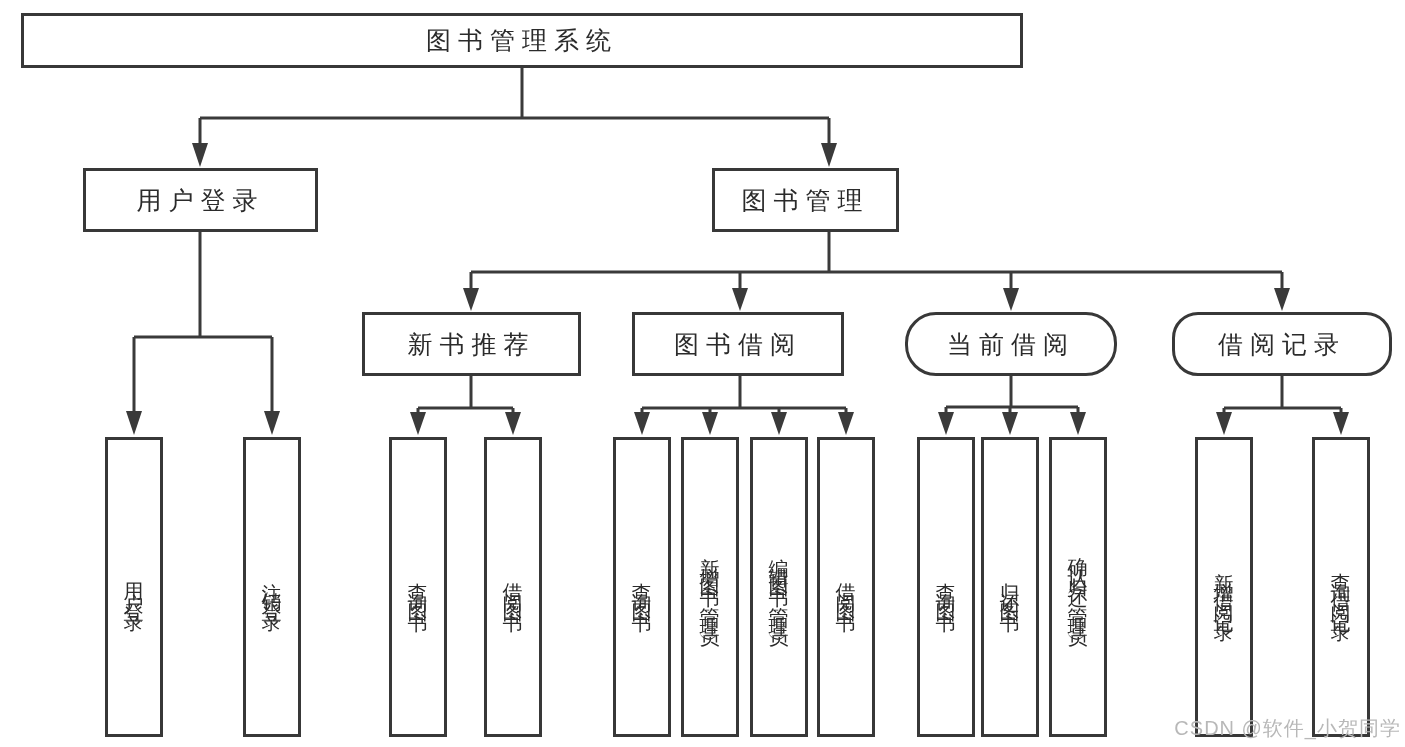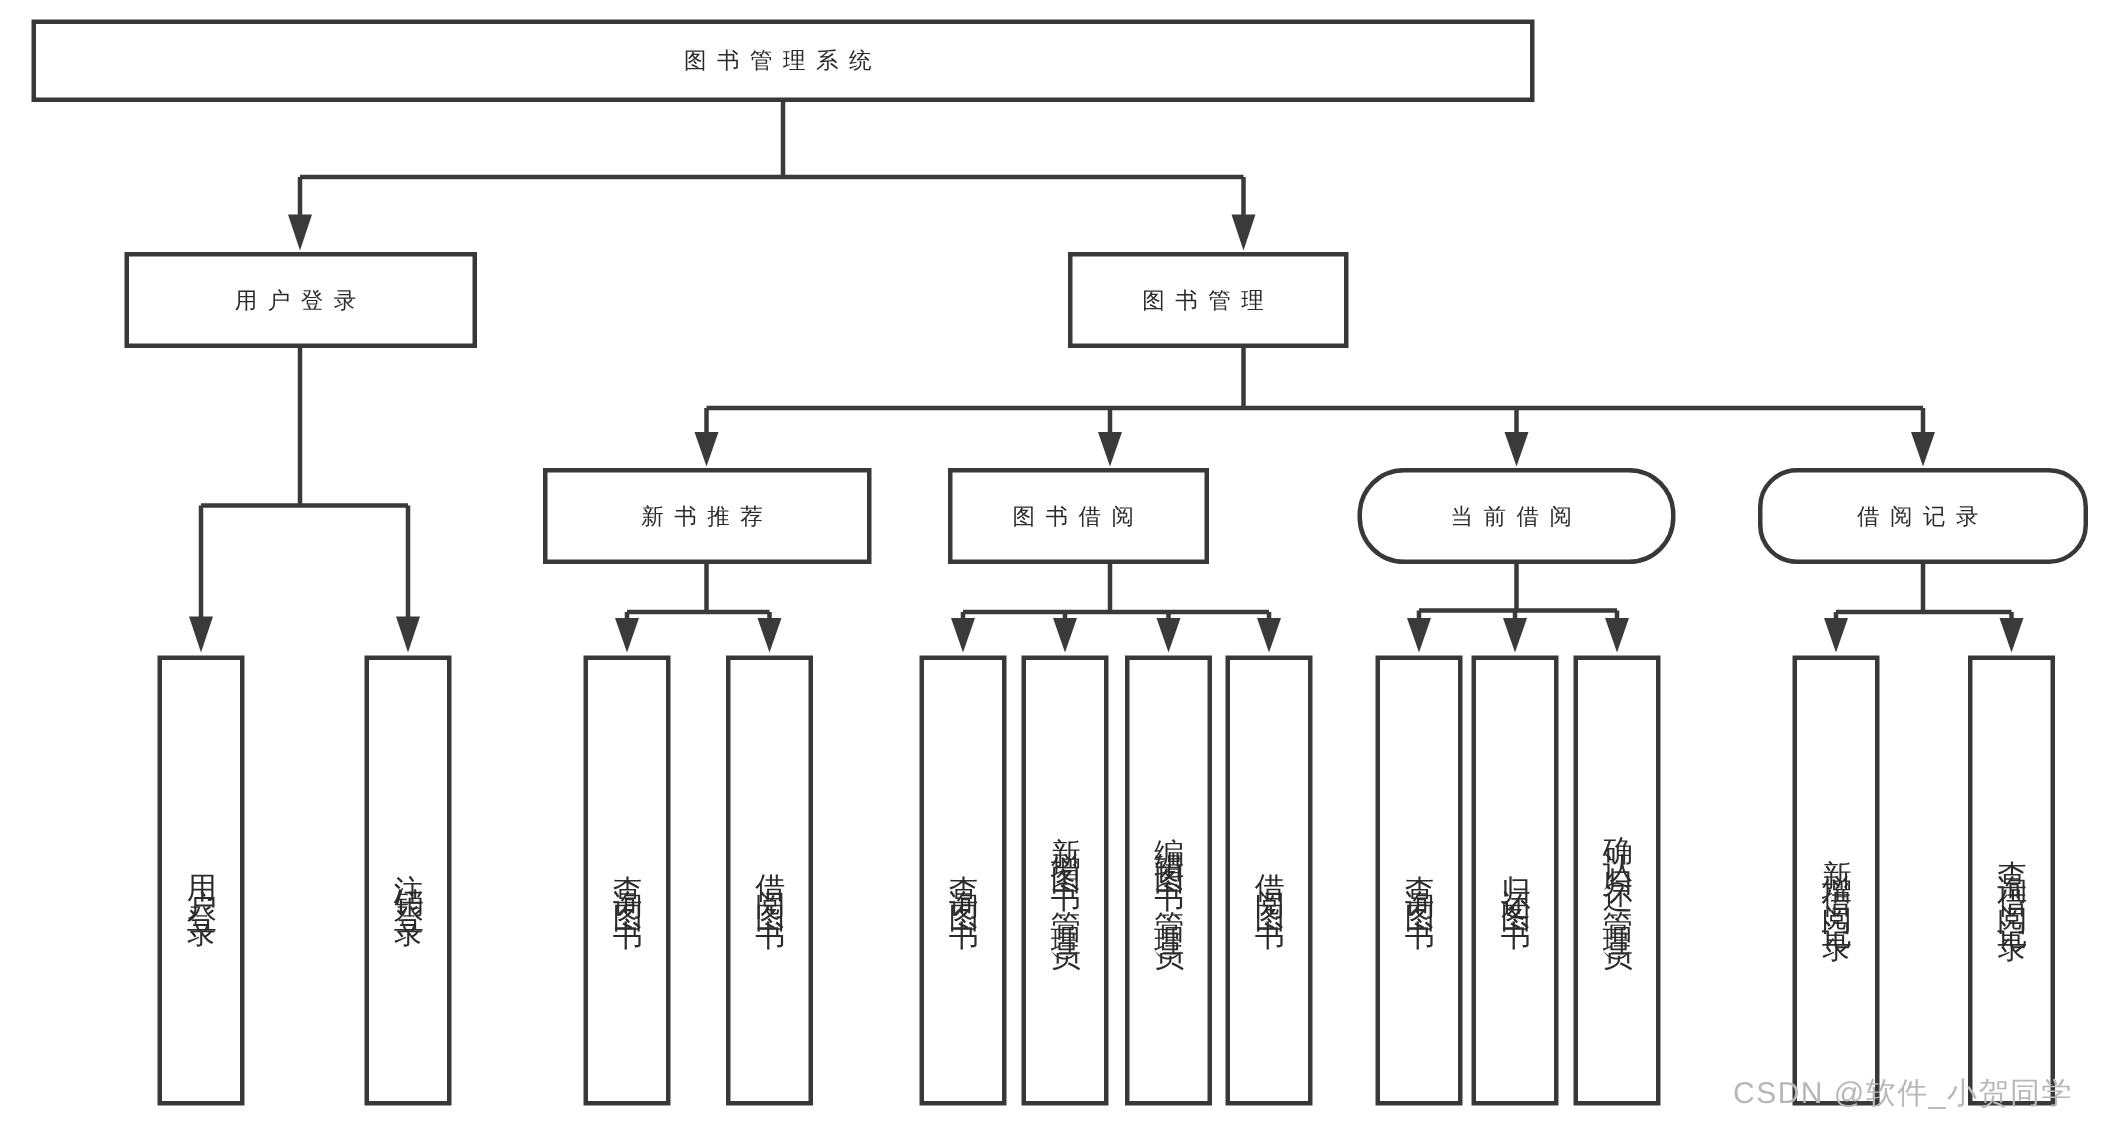--- a/index.html
+++ b/index.html
@@ -6,33 +6,33 @@
   .canvas{
     position:relative;width:1405px;height:747px;background:#ffffff;overflow:hidden;
     font-family:"Liberation Sans",sans-serif;color:#2b2b2b;
   }
   .wires{position:absolute;left:0;top:0;width:1405px;height:747px;}
   .wires path{stroke:#3a3a3a;stroke-width:3;fill:none;}
   .wires polygon{fill:#3a3a3a;stroke:none;}
   .hbox{
     position:absolute;box-sizing:border-box;background:#ffffff;border:3px solid #383838;
     display:flex;align-items:center;justify-content:center;
-    font-size:15px;letter-spacing:7px;white-space:nowrap;color:#2b2b2b;
+    font-size:25px;letter-spacing:7px;white-space:nowrap;color:#2b2b2b;
   }
   .vbox{
     position:absolute;box-sizing:border-box;background:#ffffff;border:3px solid #383838;
     width:58px;height:300px;top:437px;
     display:flex;align-items:center;justify-content:center;
   }
   .vbox span{
     writing-mode:vertical-rl;text-orientation:mixed;
     font-size:20px;letter-spacing:10px;line-height:1;color:#2b2b2b;
   }
   .watermark{
-    position:absolute;right:23px;bottom:5px;font-size:20px;letter-spacing:1px;
+    position:absolute;right:4px;bottom:5px;font-size:20px;letter-spacing:1px;
     color:#b8b8b8;white-space:nowrap;
   }
 </style>
 </head>
 <body>
 
 <div class="canvas">
 
   <svg class="wires" viewBox="0 0 1405 747">
     <g>
@@ -76,21 +76,21 @@
       <polygon points="1333,412 1349,412 1341,435"></polygon>
     </g>
   </svg>
 
   <div class="hbox" style="left:21px;top:13px;width:1002px;height:55px;">图书管理系统</div>
 
   <div class="hbox" style="left:83px;top:168px;width:235px;height:64px;">用户登录</div>
   <div class="hbox" style="left:712px;top:168px;width:187px;height:64px;">图书管理</div>
 
   <div class="hbox" style="left:362px;top:312px;width:219px;height:64px;">新书推荐</div>
-  <div class="hbox" style="left:632px;top:312px;width:174px;height:64px;">图书借阅</div>
+  <div class="hbox" style="left:632px;top:312px;width:212px;height:64px;">图书借阅</div>
   <div class="hbox" style="left:905px;top:312px;width:212px;height:64px;border-radius:31px;">当前借阅</div>
   <div class="hbox" style="left:1172px;top:312px;width:220px;height:64px;border-radius:26px;">借阅记录</div>
 
   <div class="vbox" style="left:105px;">
     <span>用户登录</span>
   </div>
   <div class="vbox" style="left:243px;">
     <span>注销登录</span>
   </div>
 

